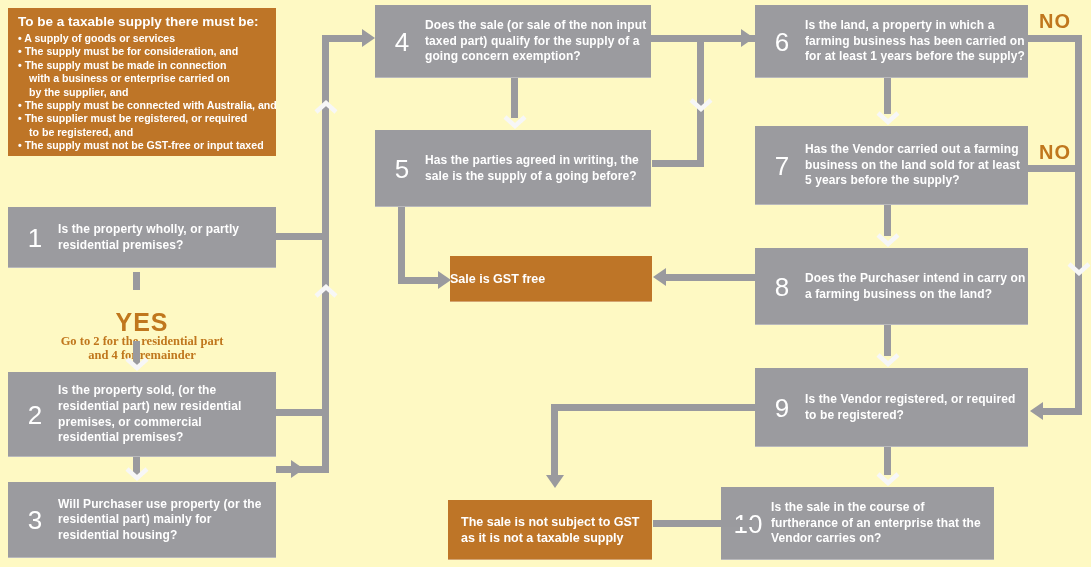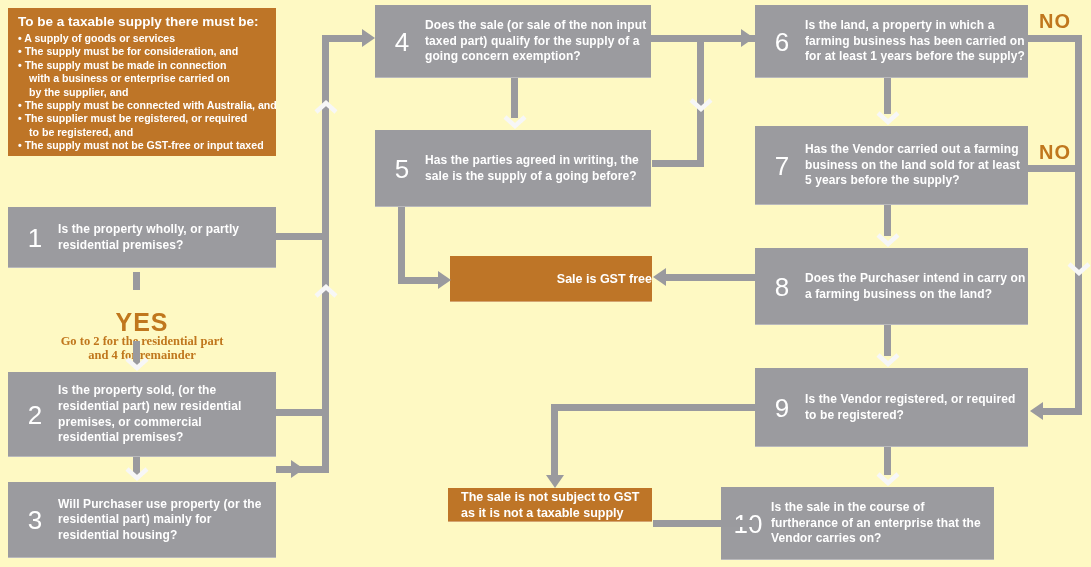--- a/index.html
+++ b/index.html
@@ -88,24 +88,24 @@
   </div>
 
   <div class="box col-b" style="left:375px; top:5px; width:276px; height:73px;">
     <span class="num">4</span>
     <span class="txt">Does the sale (or sale of the non input taxed part) qualify for the supply of a going concern exemption?</span>
   </div>
   <div class="box col-b" style="left:375px; top:130px; width:276px; height:77px;">
     <span class="num">5</span>
     <span class="txt">Has the parties agreed in writing, the sale is the supply of a going before?</span>
   </div>
-  <div class="orange-box" style="left:450px; top:256px; width:202px; height:46px; justify-content:flex-end;">
+  <div class="orange-box" style="left:450px; top:256px; width:202px; height:46px; justify-content:flex-start;">
     <span>Sale is GST free</span>
   </div>
-  <div class="orange-box" style="left:448px; top:488px; width:204px; height:34px;">
+  <div class="orange-box" style="left:448px; top:500px; width:204px; height:60px;">
     <span style="margin-left:13px; width:182px;">The sale is not subject to GST as it is not a taxable supply</span>
   </div>
 
   <div class="box col-c" style="left:755px; top:5px; width:273px; height:73px;">
     <span class="num">6</span>
     <span class="txt">Is the land, a property in which a farming business has been carried on for at least 1 years before the supply?</span>
   </div>
   <div class="box col-c" style="left:755px; top:126px; width:273px; height:79px;">
     <span class="num">7</span>
     <span class="txt">Has the Vendor carried out a farming business on the land sold for at least 5 years before the supply?</span>

